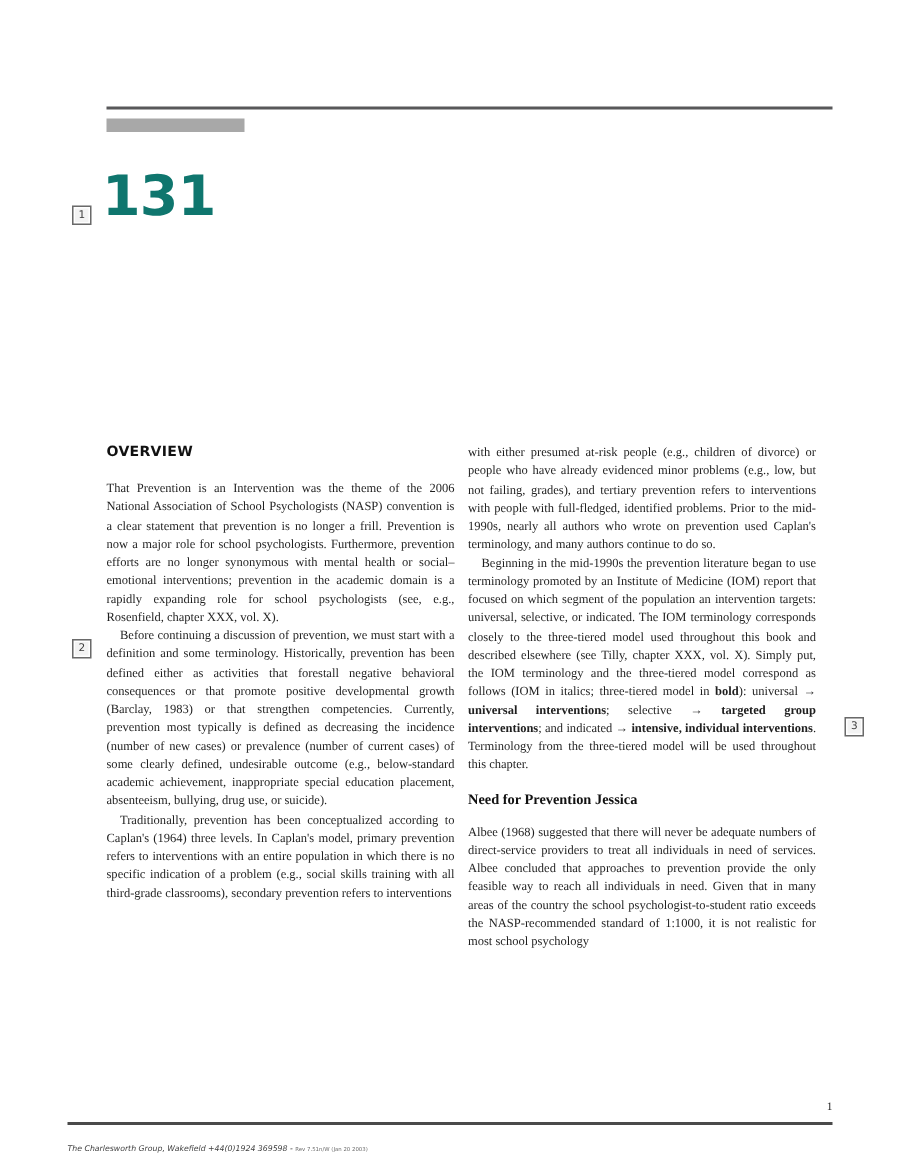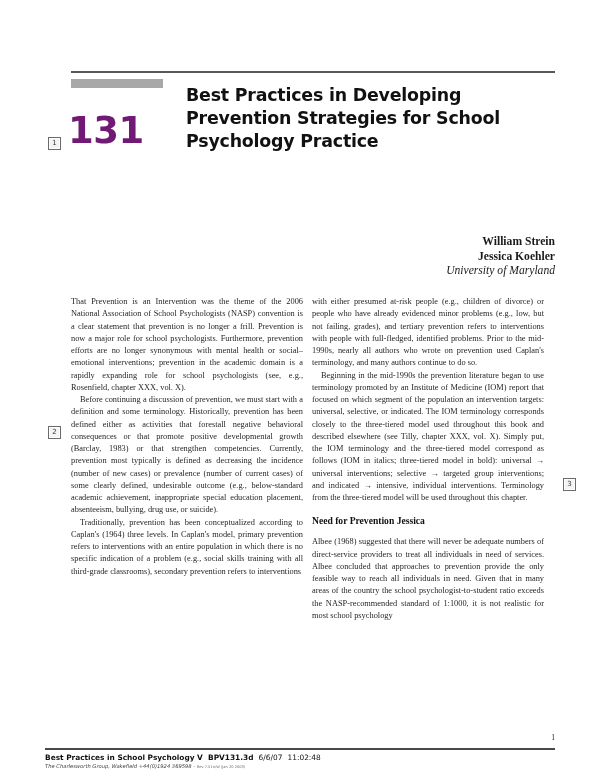--- a/index.html
+++ b/index.html
@@ -43,21 +43,21 @@
     position: absolute;
     left: 68px;
     top: 112px;
     width: 100px;
     text-align: left;
     font-family: "DejaVu Sans", sans-serif;
     font-weight: bold;
     font-size: 37px;
     line-height: 37px;
     letter-spacing: -0.5px;
-    color: #701a75;
+    color: #0f766e;
   }
   .chapter-title {
     position: absolute;
     left: 186px;
     top: 84px;
     width: 370px;
     font-family: "DejaVu Sans", sans-serif;
     font-weight: bold;
     font-size: 17.4px;
     line-height: 23px;
@@ -116,21 +116,21 @@
     line-height: 12px;
     margin: 11px 0 9px 0;
     text-align: left;
     color: #111;
   }
   p.para {
     margin: 0;
     text-indent: 0;
   }
   p.para + p.para { text-indent: 9px; }
-  .bold  { font-weight: normal; }
+  .bold  { font-weight: bold; }
   .ital  { }
   .arrow { font-style: normal; }
 
   
   .marker {
     position: absolute;
     width: 13px;
     height: 13px;
     border: 1px solid #6a6a6a;
     background: #f3f3f3;
@@ -196,51 +196,43 @@
 </style>
 </head>
 <body>
 
 <div class="page">
 
   <div class="top-rule"></div>
   <div class="gray-swatch"></div>
 
   <div class="chapter-number">131</div>
-  <div class="chapter-title">Best Practices in Developing Prevention Strategies for School Psychology Practice</div>
 
   <div class="marker marker-1">1</div>
   <div class="marker marker-2">2</div>
   <div class="marker marker-3">3</div>
 
-  <div class="authors">
-    <span class="name">William Strein</span>
-    <span class="name">Jessica Koehler</span>
-    <span class="affil">University of Maryland</span>
-  </div>
 
   <div class="col col-left">
+    <h2 class="sec-head-sans">OVERVIEW</h2>
     <p class="para">That Prevention is an Intervention was the theme of the 2006 National Association of School Psychologists (NASP) convention is a clear statement that prevention is no longer a frill. Prevention is now a major role for school psychologists. Furthermore, prevention efforts are no longer synonymous with mental health or social–emotional interventions; prevention in the academic domain is a rapidly expanding role for school psychologists (see, e.g., Rosenfield, chapter XXX, vol. X).</p>
     <p class="para">Before continuing a discussion of prevention, we must start with a definition and some terminology. Historically, prevention has been defined either as activities that forestall negative behavioral consequences or that promote positive developmental growth (Barclay, 1983) or that strengthen competencies. Currently, prevention most typically is defined as decreasing the incidence (number of new cases) or prevalence (number of current cases) of some clearly defined, undesirable outcome (e.g., below-standard academic achievement, inappropriate special education placement, absenteeism, bullying, drug use, or suicide).</p>
     <p class="para">Traditionally, prevention has been conceptualized according to Caplan's (1964) three levels. In Caplan's model, primary prevention refers to interventions with an entire population in which there is no specific indication of a problem (e.g., social skills training with all third-grade classrooms), secondary prevention refers to interventions</p>
   </div>
 
   <div class="col col-right">
     <p class="para">with either presumed at-risk people (e.g., children of divorce) or people who have already evidenced minor problems (e.g., low, but not failing, grades), and tertiary prevention refers to interventions with people with full-fledged, identified problems. Prior to the mid-1990s, nearly all authors who wrote on prevention used Caplan's terminology, and many authors continue to do so.</p>
     <p class="para" style="text-indent:9px">
       <span>Beginning in the mid-1990s the prevention literature began to use terminology promoted by an Institute of Medicine (IOM) report that focused on which segment of the population an intervention targets: universal, selective, or indicated. The IOM terminology corresponds closely to the three-tiered model used throughout this book and described elsewhere (see Tilly, chapter XXX, vol. X). Simply put, the IOM terminology and the three-tiered model correspond as follows (IOM in </span><span class="ital">italics</span><span>; three-tiered model in </span><span class="bold">bold</span><span>): </span><span class="ital">universal</span><span class="arrow"> → </span><span class="bold">universal interventions</span><span>; </span><span class="ital">selective</span><span class="arrow"> → </span><span class="bold">targeted group interventions</span><span>; and </span><span class="ital">indicated</span><span class="arrow"> → </span><span class="bold">intensive, individual interventions</span><span>. Terminology from the three-tiered model will be used throughout this chapter.</span>
     </p>
     <h3 class="sec-head-serif">Need for Prevention Jessica</h3>
     <p class="para">Albee (1968) suggested that there will never be adequate numbers of direct-service providers to treat all individuals in need of services. Albee concluded that approaches to prevention provide the only feasible way to reach all individuals in need. Given that in many areas of the country the school psychologist-to-student ratio exceeds the NASP-recommended standard of 1:1000, it is not realistic for most school psychology</p>
   </div>
 
   <div class="page-number">1</div>
   <div class="bottom-rule"></div>
 
-  <div class="footer-line1">
-    <span>Best Practices in School Psychology V</span>&nbsp;&nbsp;<span>BPV131.3d</span>&nbsp;&nbsp;<span class="light">6/6/07</span>&nbsp;&nbsp;<span class="light">11:02:48</span>
-  </div>
 
   <div class="footer-line2">
     <span>The Charlesworth Group, Wakefield +44(0)1924 369598 -</span>&nbsp;<span class="tiny">Rev 7.51n/W (Jan 20 2003)</span>
   </div>
 
 </div>
 
 </body></html>

